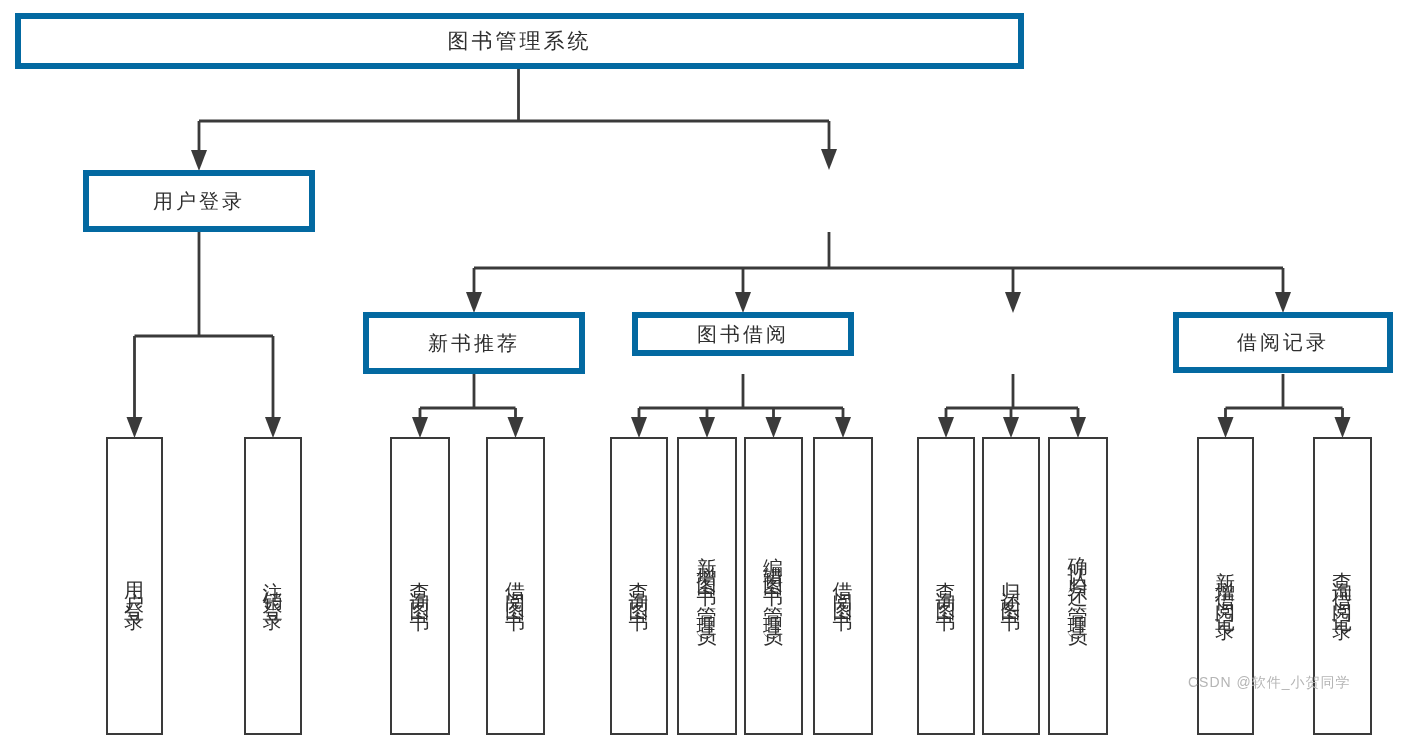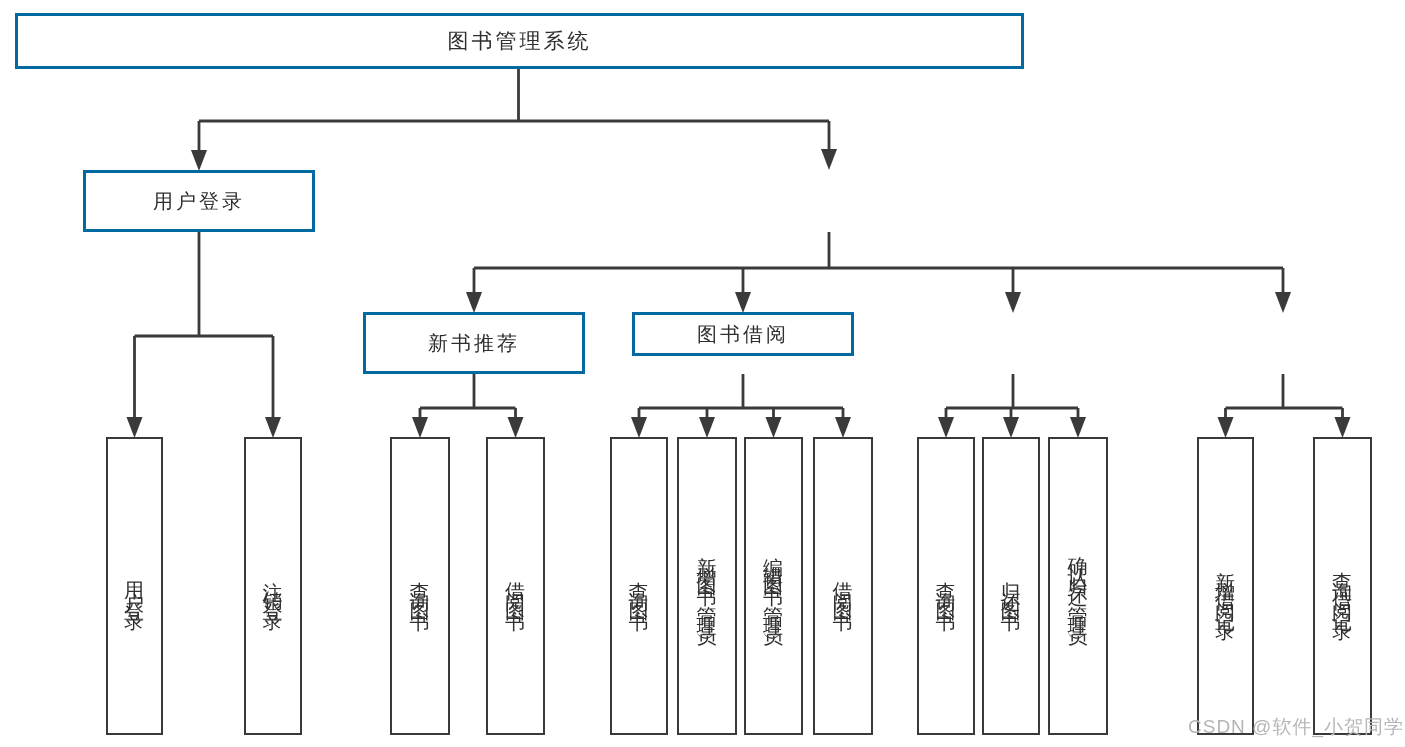--- a/index.html
+++ b/index.html
@@ -13,21 +13,21 @@
     overflow: hidden;
   }
   svg.connectors {
     position: absolute;
     left: 0; top: 0;
     width: 1405px; height: 747px;
   }
   .box {
     position: absolute;
     box-sizing: border-box;
-    border: 3px solid #0369a1;
+    border: 6px solid #0369a1;
     background: #ffffff;
     display: flex;
     align-items: center;
     justify-content: center;
     font-size: 20px;
     letter-spacing: 3px;
     text-align: center;
     white-space: nowrap;
   }
   .box.root-box { font-size: 21px; }
@@ -41,22 +41,22 @@
     justify-content: center;
     writing-mode: vertical-rl;
     text-orientation: mixed;
     font-size: 20px;
     letter-spacing: 10px;
     line-height: 1;
   }
   .watermark {
     position: absolute;
     left: 1188px;
-    top: 714px;
-    font-size: 19px;
+    top: 674px;
+    font-size: 14px;
     letter-spacing: 1px;
     color: #b5b5b5;
     z-index: 5;
     white-space: nowrap;
   }
 </style>
 </head>
 <body>
 
 <div class="canvas">
@@ -100,20 +100,21 @@
       <polygon points="1334.5,417 1350.5,417 1342.5,438"></polygon>
     </g>
   </svg>
 
   <div class="box root-box" style="left:15px; top:13px; width:1009px; height:56px;">图书管理系统</div>
 
   <div class="box" style="left:83px; top:170px; width:232px; height:62px;">用户登录</div>
 
   <div class="box" style="left:363px; top:312px; width:222px; height:62px;text-align:center;">新书推荐</div>
   <div class="box" style="left:632px; top:312px; width:222px; height:44px;">图书借阅</div>
+  <div class="box" style="left:1173px; top:312px; width:220px; height:61px;">借阅记录</div>
 
   <div class="vbox" style="left:106px; top:437px; width:57px; height:298px;">用户登录</div>
   <div class="vbox" style="left:244px; top:437px; width:58px; height:298px;">注销登录</div>
 
   <div class="vbox" style="left:390px; top:437px; width:60px; height:298px;">查询图书</div>
   <div class="vbox" style="left:486px; top:437px; width:59px; height:298px;">借阅图书</div>
 
   <div class="vbox" style="left:610px; top:437px; width:58px; height:298px;">查询图书</div>
   <div class="vbox" style="left:677px; top:437px; width:60px; height:298px;">新增图书（管理员）</div>
   <div class="vbox" style="left:744px; top:437px; width:59px; height:298px;">编辑图书（管理员）</div>

